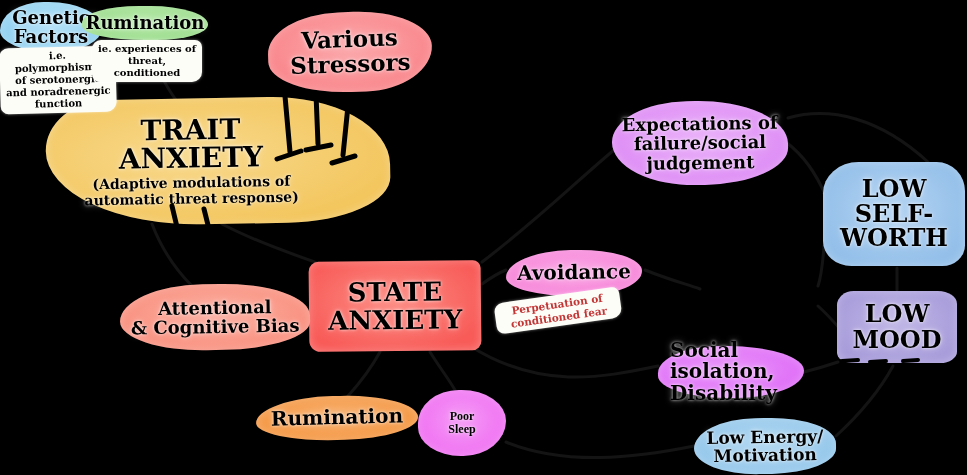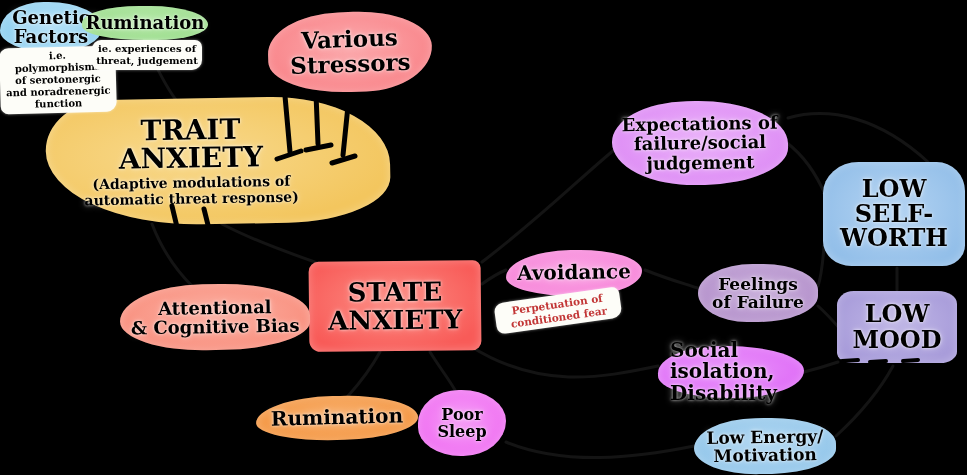--- a/index.html
+++ b/index.html
@@ -62,23 +62,23 @@
   .lowmood{left:837px;top:291px;width:120px;height:72px;font-size:24px;
     background:radial-gradient(ellipse at 50% 45%,#BFB6E6 0%,#A89CDA 78%);
     border-radius:14% 16% 14% 12% / 20% 18% 16% 15%;}
   .social{left:658px;top:346px;width:146px;height:52px;font-size:20px;
     justify-content:flex-start;text-align:left;padding-left:12px;box-sizing:border-box;
     background:radial-gradient(ellipse at 45% 45%,#E995FA 0%,#DF6BF7 78%);
     border-radius:45% 55% 50% 50% / 55% 50% 55% 45%;}
   .rumination{left:256px;top:396px;width:162px;height:44px;font-size:20px;transform:rotate(-1.5deg);
     background:radial-gradient(ellipse at 50% 45%,#F8B272 0%,#F4953F 78%);
     border-radius:50% 50% 48% 52% / 60% 55% 50% 45%;}
-  .poorsleep{left:418px;top:390px;width:88px;height:66px;font-size:16px;
+  .poorsleep{left:418px;top:390px;width:88px;height:66px;font-size:12px;
     background:radial-gradient(ellipse at 50% 45%,#F59AF6 0%,#F06FF2 78%);
-    border-radius:48% 52% 50% 50% / 52% 48% 55% 45%;}
+    border-radius:48% 52% 50% 50% / 52% 48% 55% 45%;font-family:Liberation Serif, serif;}
   .lowenergy{left:694px;top:418px;width:142px;height:56px;font-size:17px;transform:rotate(-1deg);
     background:radial-gradient(ellipse at 50% 45%,#B2D8F2 0%,#92C6EA 78%);
     border-radius:48% 52% 50% 50% / 58% 52% 48% 52%;}
 </style>
 </head>
 <body>
 
 <div class="canvas">
 
   <svg class="layer underlay" viewBox="0 0 967 475">
@@ -109,21 +109,21 @@
 
   <div class="note genetic-note">i.e.
 polymorphisms
 of serotonergic
 and noradrenergic
 function</div>
 
   <div class="blob environment">Rumination</div>
 
   <div class="note environment-note">ie. experiences of
-threat, judgement</div>
+threat, conditioned</div>
 
   <div class="blob stressors">Various
 Stressors</div>
 
   <div class="blob trait">
     <span class="trait-title">TRAIT
 ANXIETY</span>
     <span class="trait-sub">(Adaptive modulations of
 automatic threat response)</span>
   </div>
@@ -136,22 +136,20 @@
 
   <div class="blob avoidance">Avoidance</div>
 
   <div class="note perp-note">Perpetuation of
 conditioned fear</div>
 
   <div class="blob expectations">Expectations of
 failure/social
 judgement</div>
 
-  <div class="blob feelings">Feelings
-of Failure</div>
 
   <div class="blob selfworth">LOW
 SELF-
 WORTH</div>
 
   <div class="blob lowmood">LOW
 MOOD</div>
 
   <div class="blob social">Social isolation,
 Disability</div>

